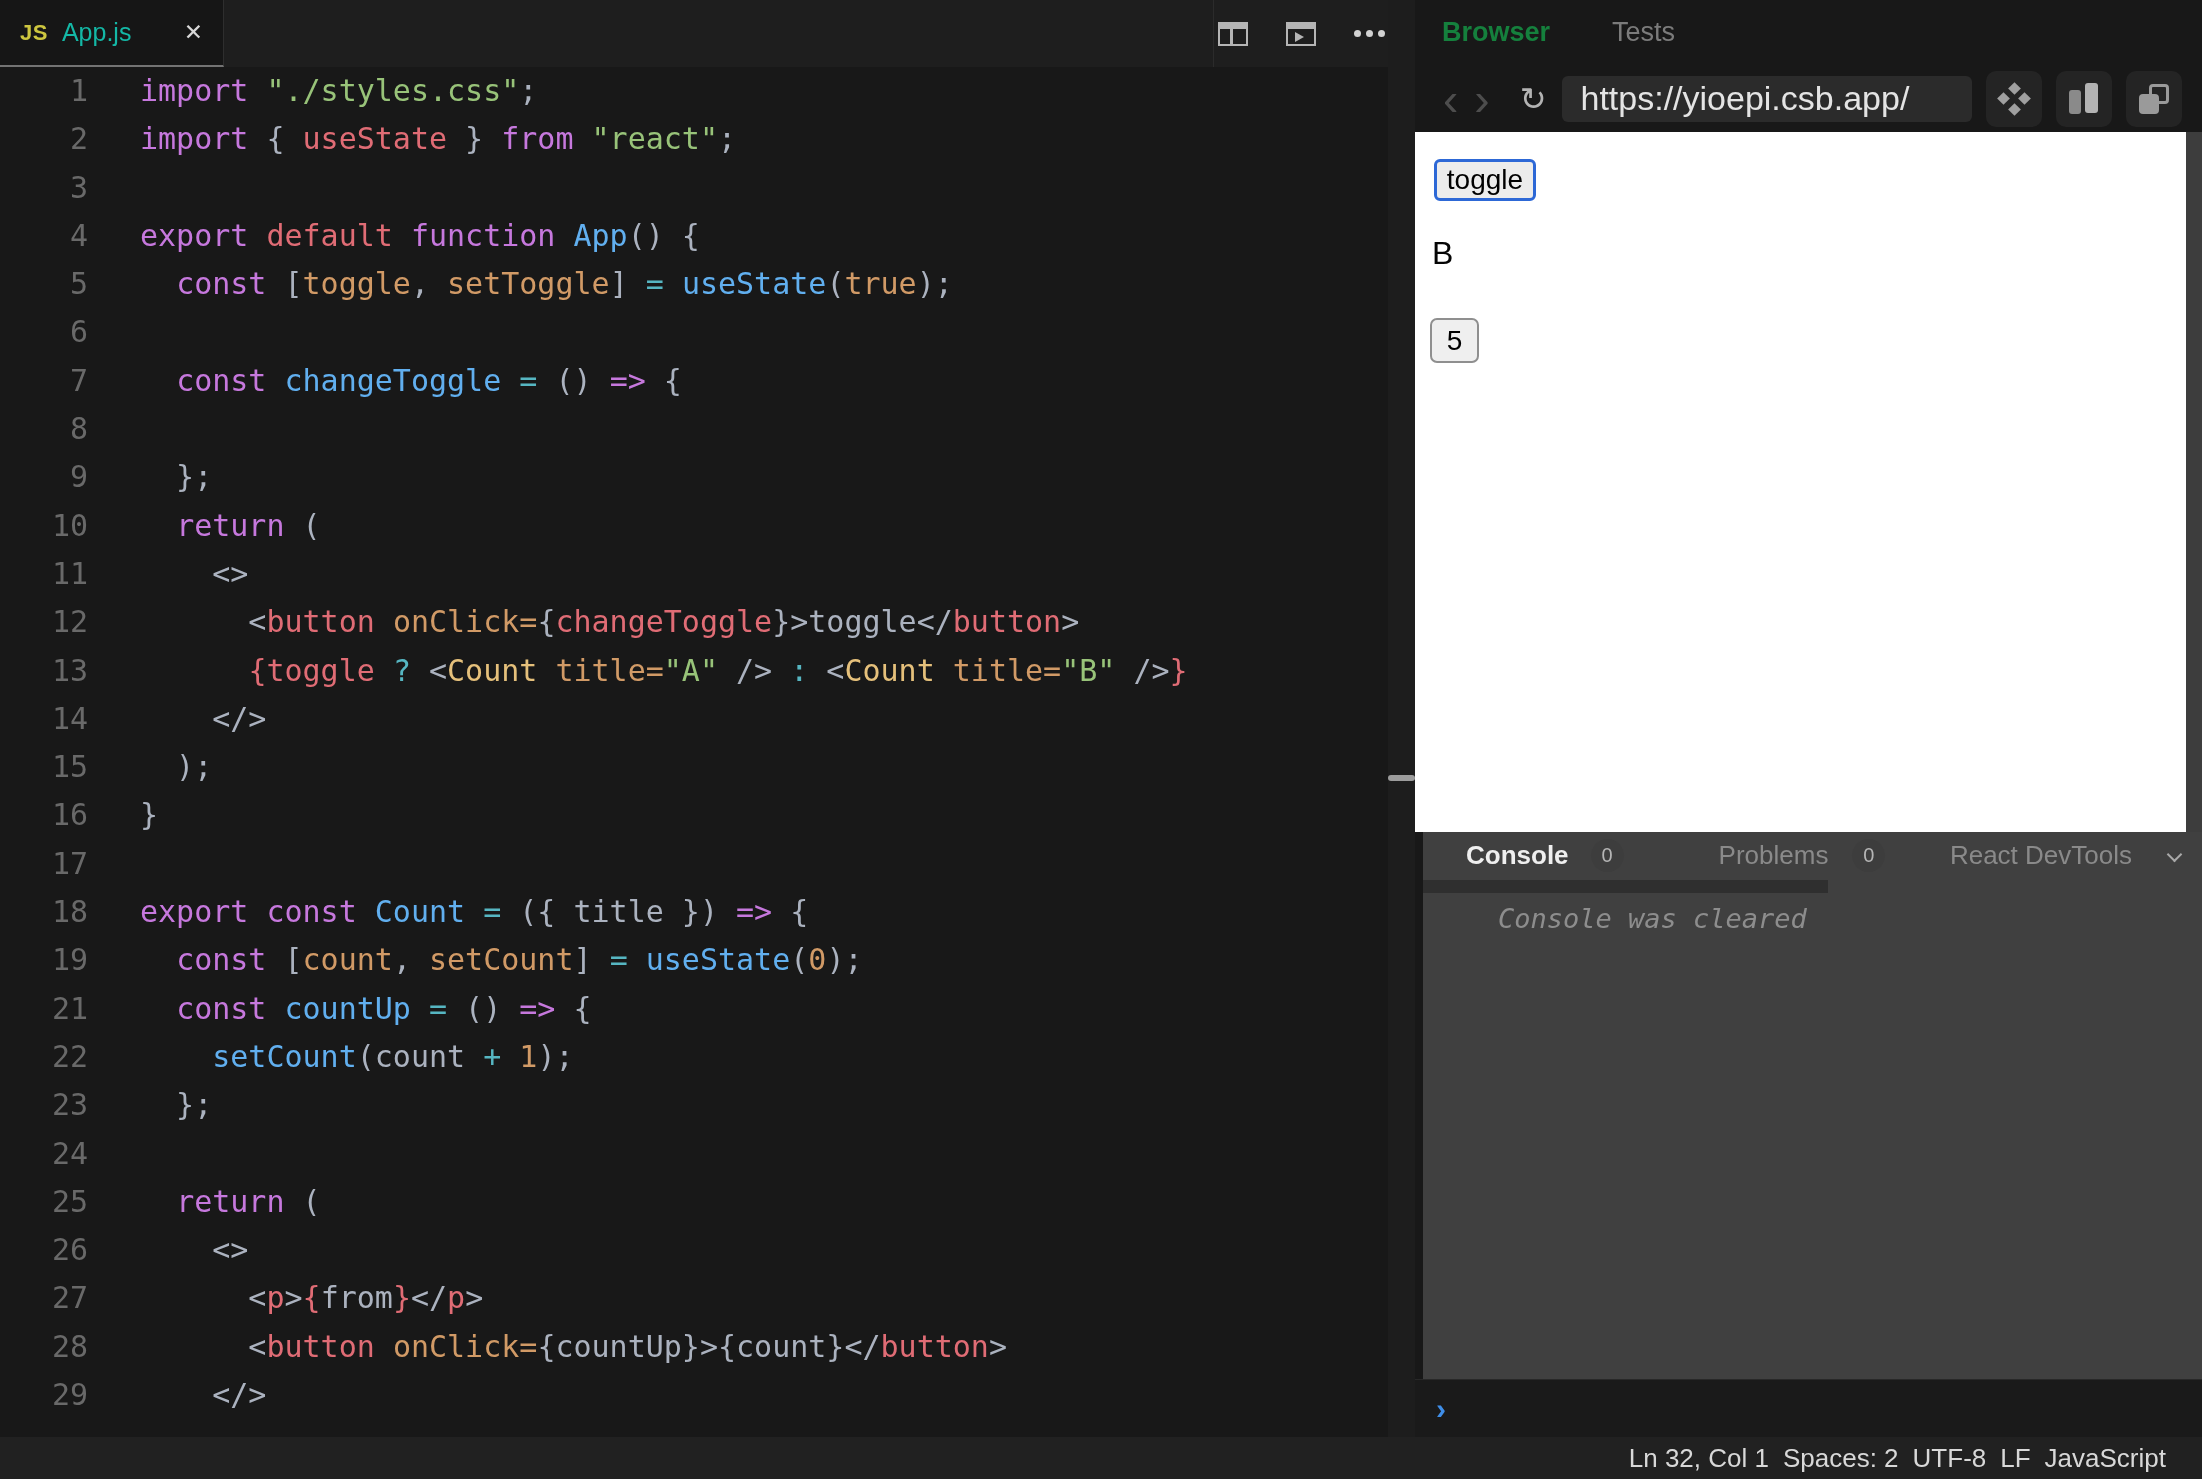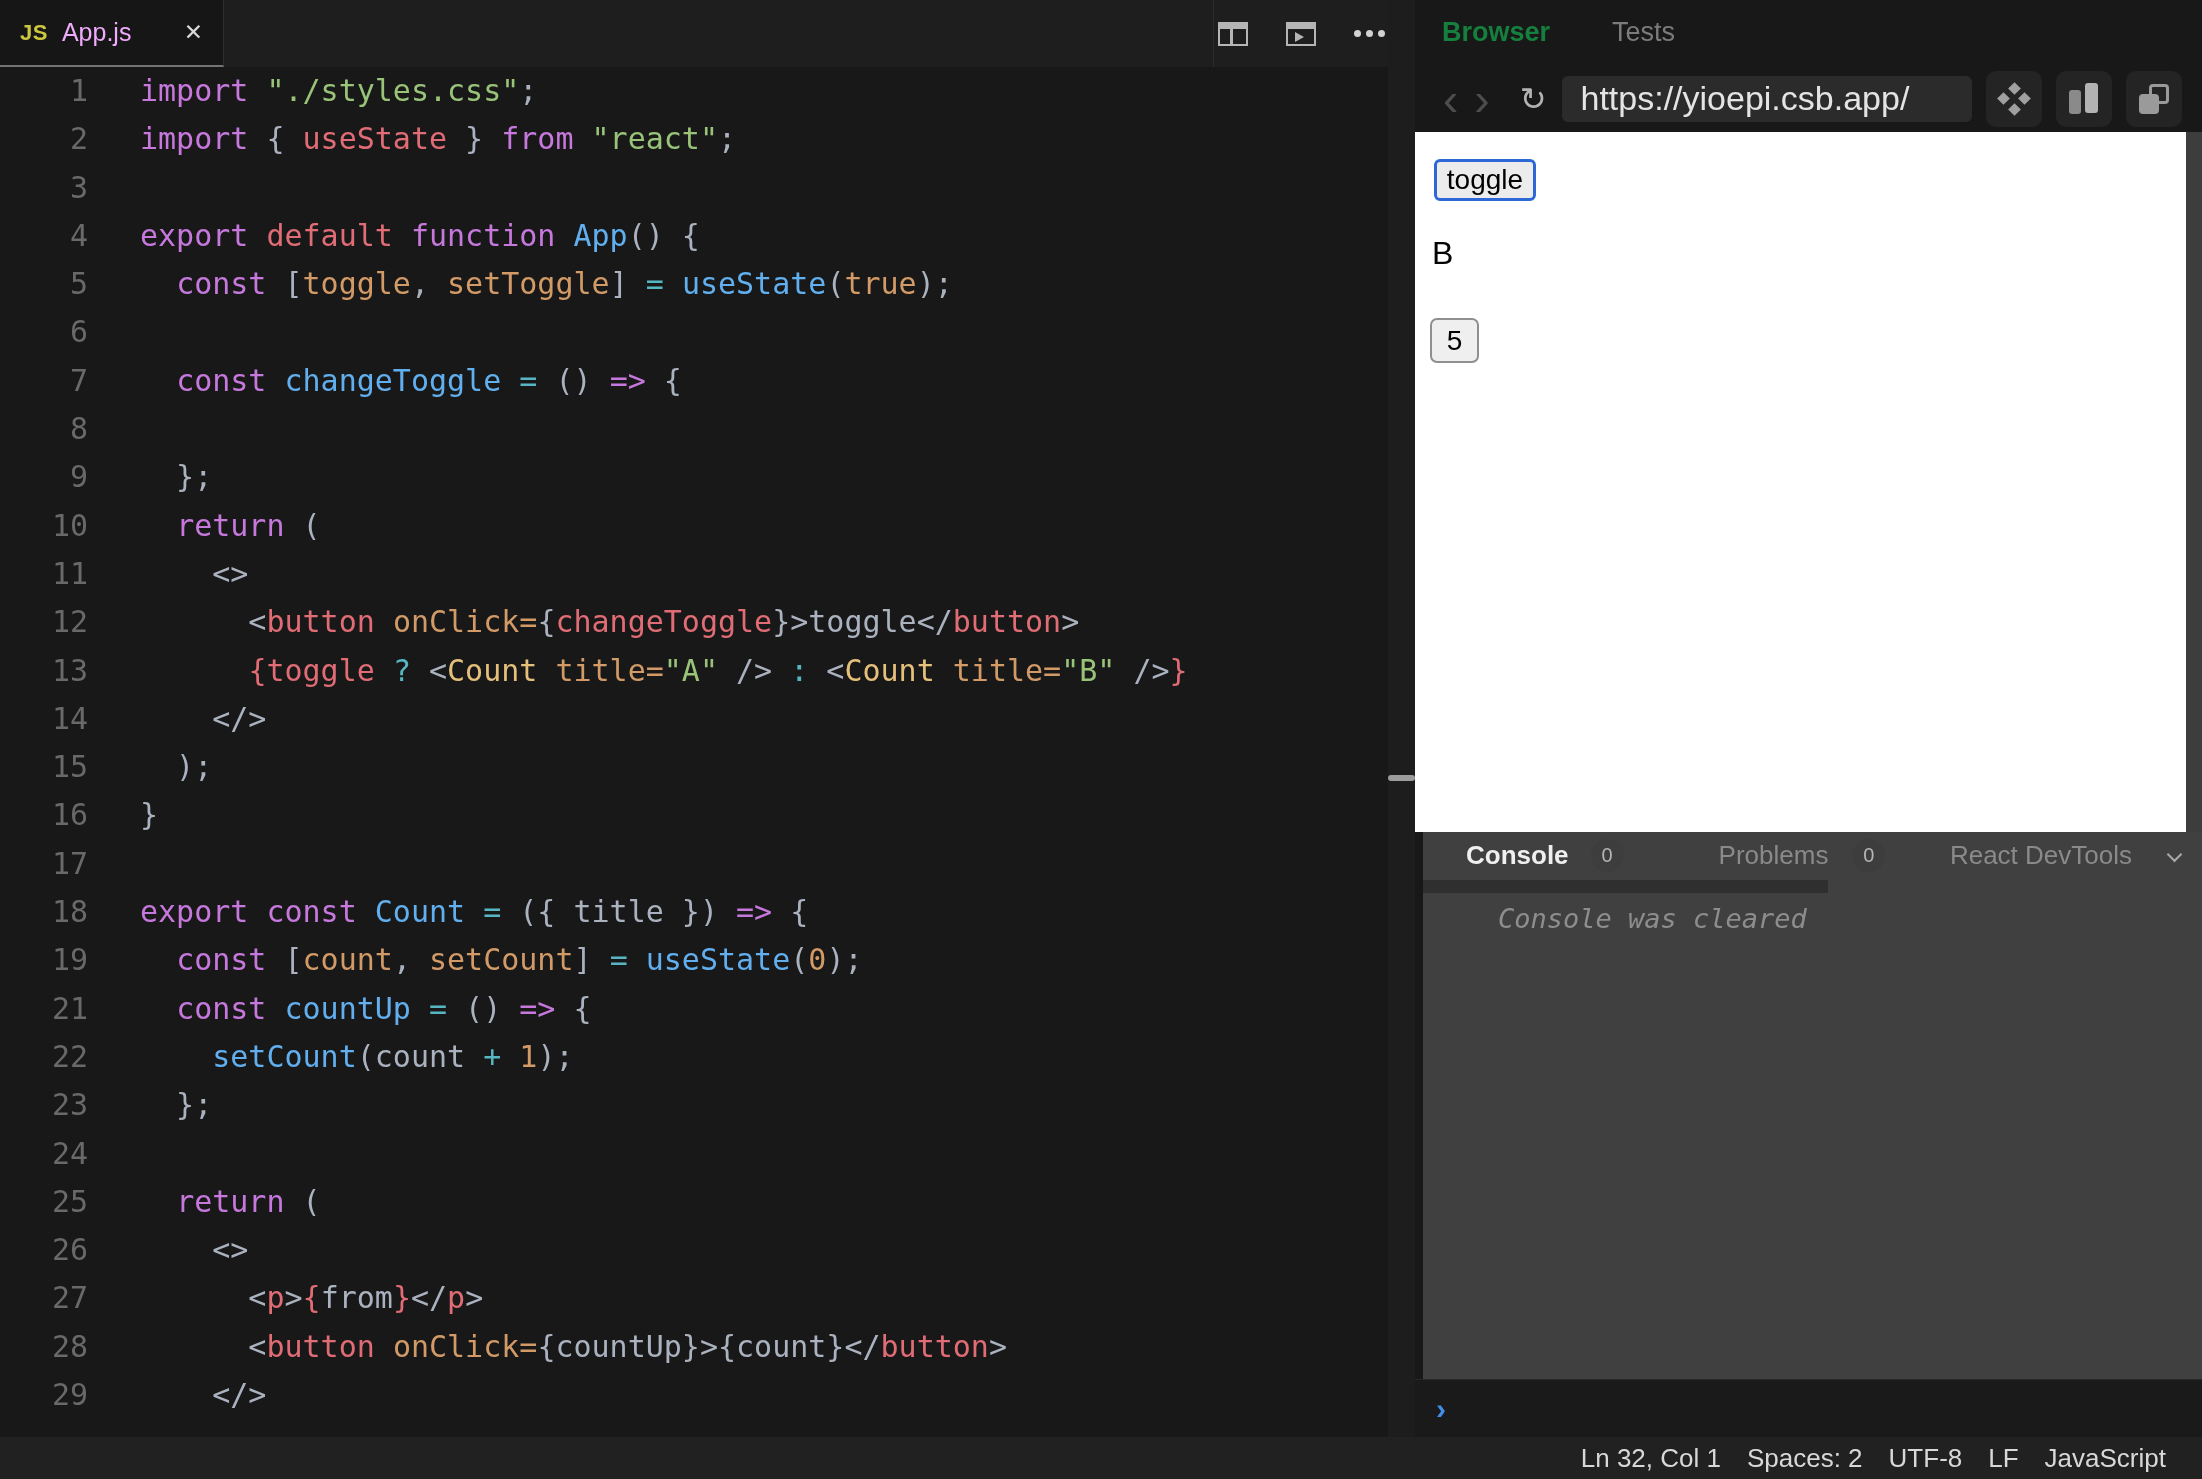--- a/index.html
+++ b/index.html
@@ -11,21 +11,21 @@
   }
   
   .editor { position:absolute; left:0; top:0; width:1388px; height:1437px; background:#181818; }
   .tabbar { position:absolute; left:0; top:0; width:1388px; height:67px; background:#1e1e1e; }
   .tab {
     position:absolute; left:0; top:0; width:224px; height:67px; background:#161616;
     border-right:1px solid #2e2e2e; border-bottom:2px solid #737373;
     display:flex; align-items:center; gap:14px; padding:0 20px; cursor:pointer;
   }
   .js-badge { color:#cdc63f; font-weight:700; font-size:22px; letter-spacing:0.5px; }
-  .tab-label { color:#f0abfc; font-size:25px;text-align:right; }
+  .tab-label { color:#14b8a6; font-size:25px;text-align:right; }
   .tab-close { margin-left:auto; color:#d8d8d8; font-size:23px; }
   .editor-actions {
     position:absolute; left:1213px; top:0; width:175px; height:67px;
     border-left:1px solid #2b2b2b; display:flex; align-items:center; justify-content:center; gap:38px;
   }
   .ic-split { width:30px; height:24px; border:2.5px solid #b5b5b5; border-top:7px solid #b5b5b5; position:relative; }
   .ic-split::after { content:""; position:absolute; left:10.5px; top:0; width:2.5px; height:100%; background:#b5b5b5; }
   .ic-preview { width:30px; height:24px; border:2.5px solid #b5b5b5; border-top:7px solid #b5b5b5; position:relative; }
   .ic-preview::after { content:""; position:absolute; left:7px; top:3px;
     border-left:9px solid #b5b5b5; border-top:5.5px solid transparent; border-bottom:5.5px solid transparent; }
@@ -97,21 +97,21 @@
   .ct-chevron::after { content:""; position:absolute; left:1px; top:1px; width:9px; height:9px;
     border-right:2px solid #a9a9a9; border-bottom:2px solid #a9a9a9; transform:rotate(45deg); }
   .console-thumb { position:absolute; left:0; top:48px; width:405px; height:13px; background:#2f2f2f; cursor:pointer; }
   .console-msg { position:absolute; left:75px; top:71px; font-family:"DejaVu Sans Mono", monospace;
     font-style:italic; font-size:27px; color:#8d8d8d; }
   .console-input { position:absolute; left:0; top:1379px; width:787px; height:58px;
     border-top:1px solid #282828; background:#1a1a1a; display:flex; align-items:center; padding-left:21px; cursor:text; }
   .prompt { color:#3f8ee8; font-size:30px; font-weight:700; }
   
   .statusbar { position:absolute; left:0; top:1437px; width:2202px; height:42px; background:#212121;
-    display:flex; align-items:center; justify-content:flex-end; gap:26px; padding-right:36px; }
+    display:flex; align-items:center; justify-content:flex-end; gap:14px; padding-right:36px; }
   .status-item { color:#d8d8d8; font-size:26px; cursor:pointer; }
 </style>
 </head>
 <body>
 
 <div id="app" style="--syn-k: #C678DD; --syn-r: #E06C75; --syn-s: #98C379; --syn-o: #D19A66; --syn-y: #E5C07B; --syn-b: #61AFEF; --syn-t: #56B6C2; --syn-f: #ABB2BF;">
 
   <div class="editor">
     <div class="tabbar">
       <div class="tab">

